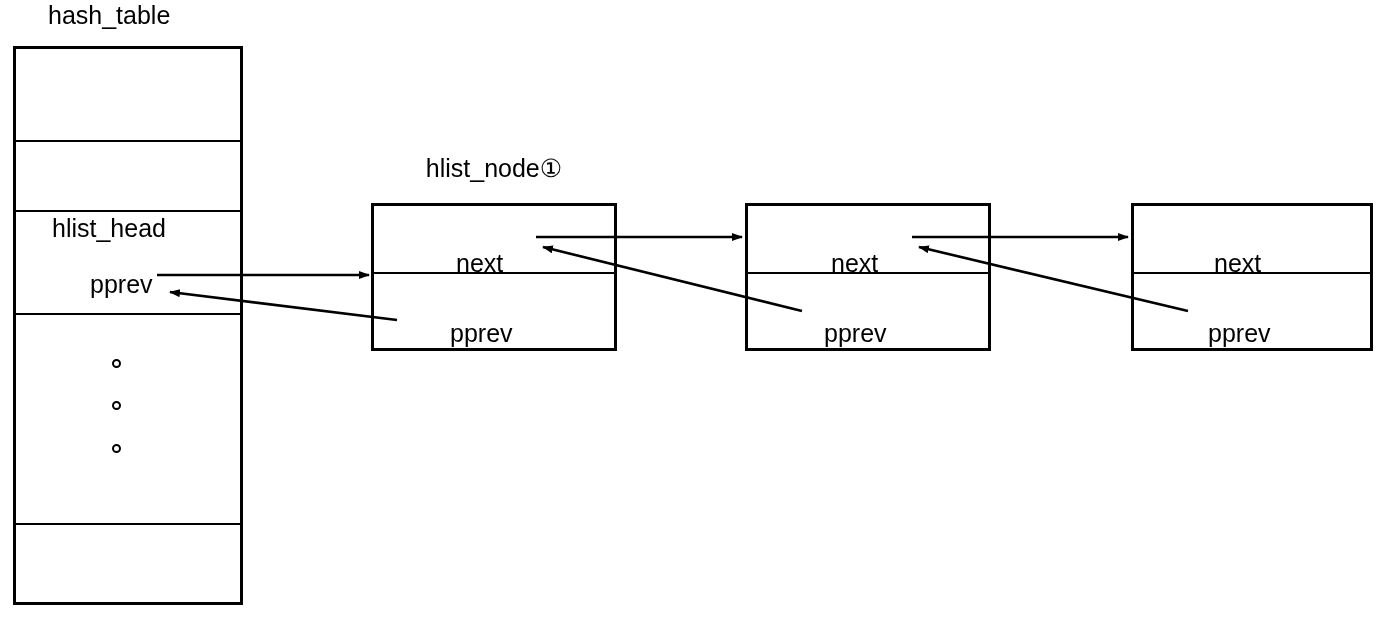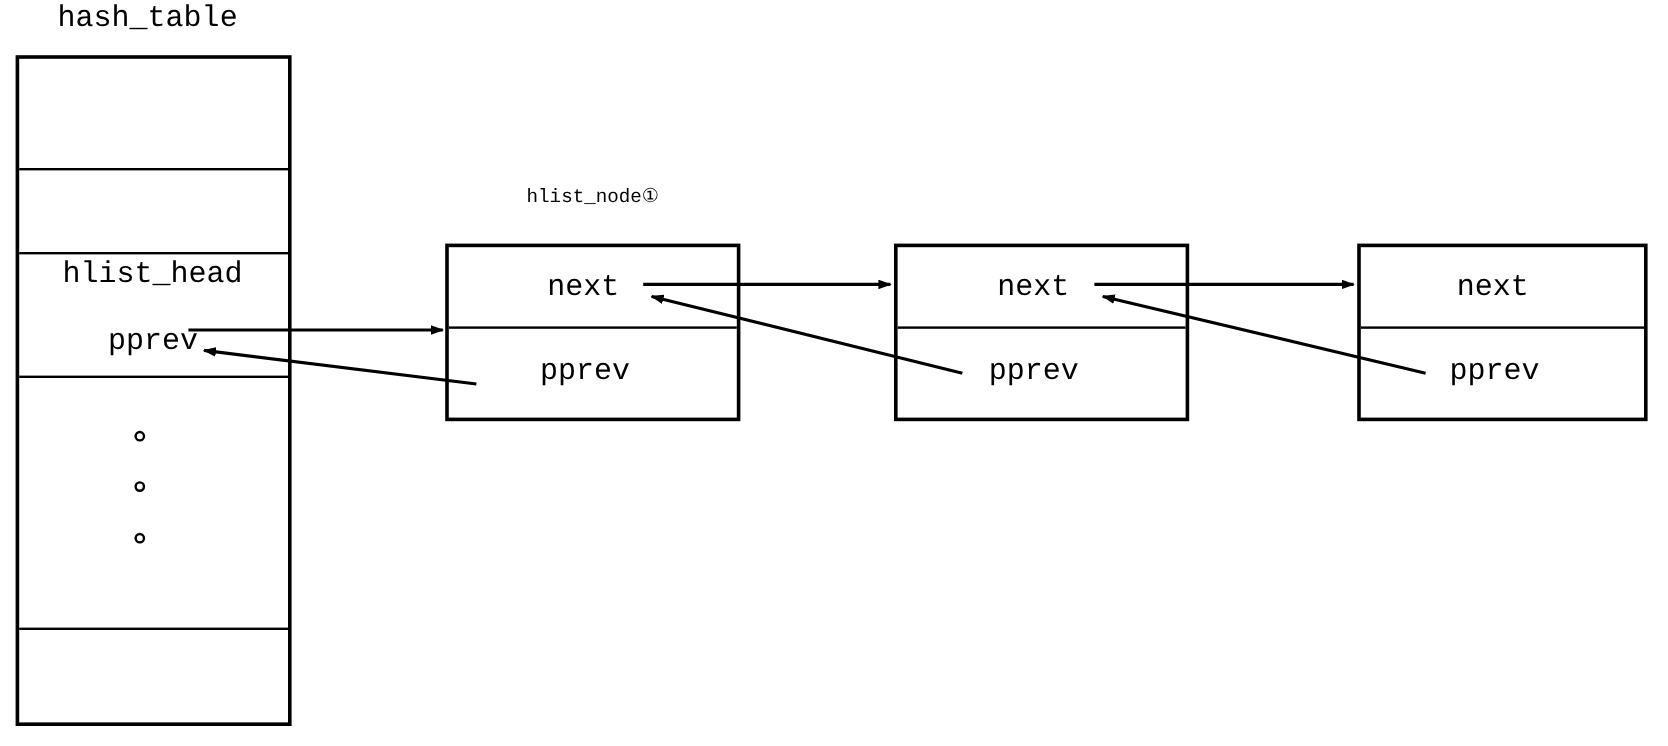--- a/index.html
+++ b/index.html
@@ -5,21 +5,21 @@
   html, body {
     margin: 0;
     padding: 0;
     background: #ffffff;
   }
   #stage {
     position: relative;
     width: 1390px;
     height: 622px;
     background: #ffffff;
-    font-family: Liberation Mono, monospace;
+    font-family: Liberation Sans, sans-serif;
     color: #000000;
     overflow: hidden;
   }
   .label {
     position: absolute;
     font-size: 25px;
     line-height: 1;
     color: #000;
     white-space: nowrap;
   }
@@ -71,32 +71,33 @@
   }
   .node-div {
     position: absolute;
     left: 0;
     width: 100%;
     height: 0;
     border-top: 2.5px solid #000;
   }
   .node-title {
     position: absolute;
-    font-size: 16px;
+    font-size: 25px;
     line-height: 1;
     white-space: nowrap;
     color: #000;
     text-align: center;
   }
   .cell-text {
     position: absolute;
     font-size: 25px;
     line-height: 1;
     white-space: nowrap;
     color: #000;
+    margin-top: 24px;
   }
   svg.arrows {
     position: absolute;
     left: 0;
     top: 0;
     width: 1390px;
     height: 622px;
     pointer-events: none;
   }
 </style>

